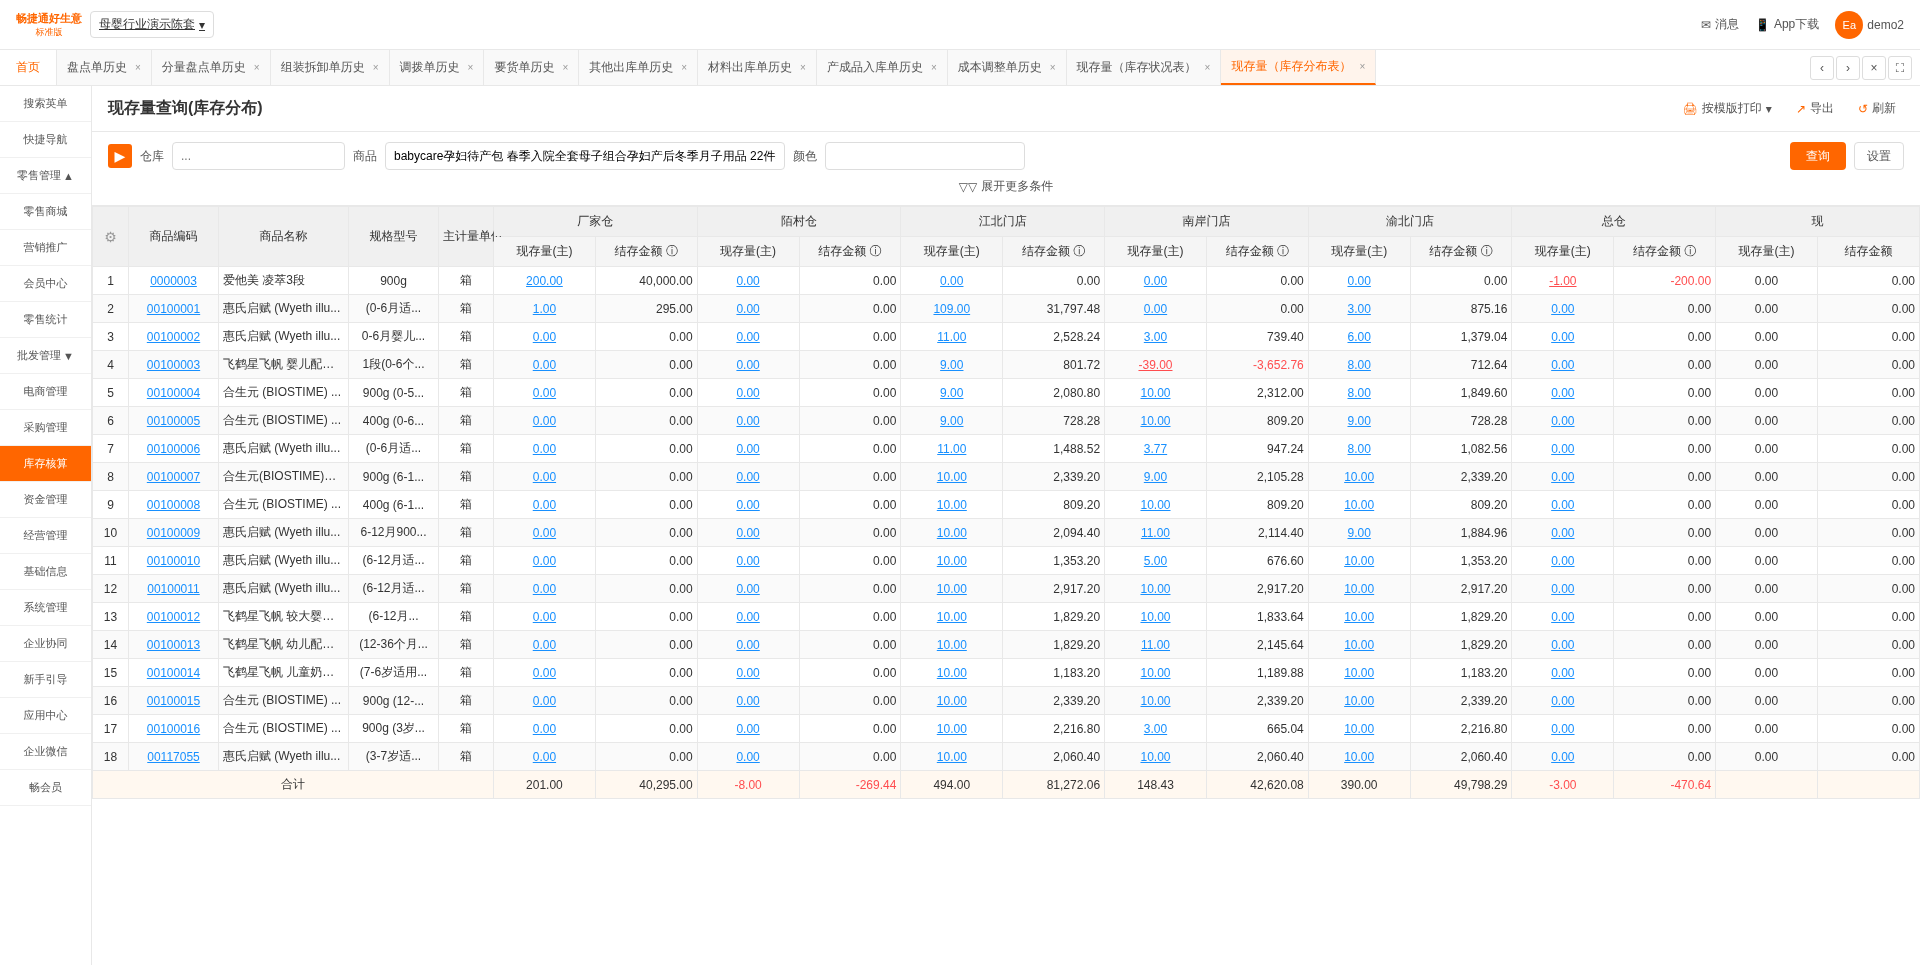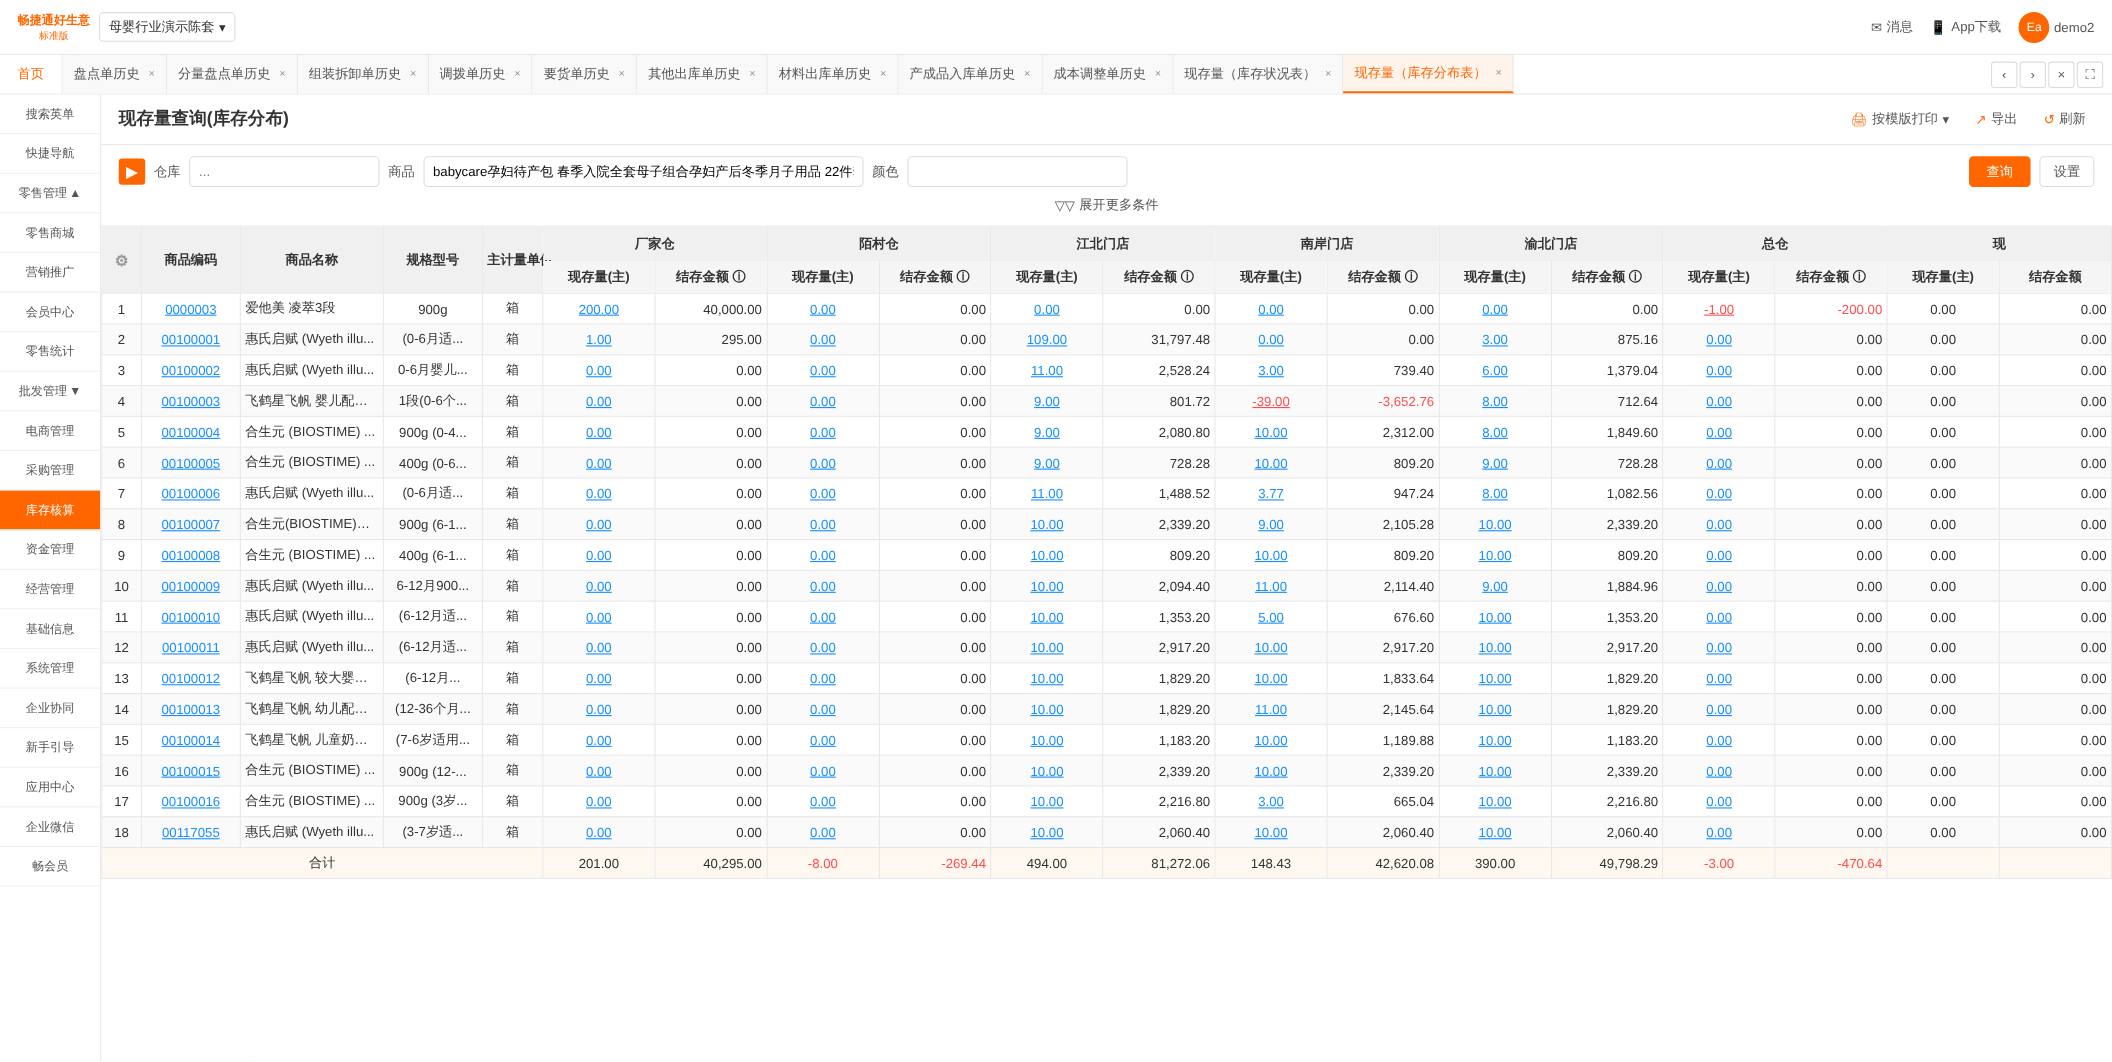--- a/index.html
+++ b/index.html
@@ -4,21 +4,21 @@
   <style>
     * { box-sizing: border-box; margin: 0; padding: 0; }
     body { font-family: 'Microsoft YaHei', Arial, sans-serif; font-size: 12px; background: #f5f5f5; color: #333; overflow: hidden; }
     
     
     .top-bar { height: 50px; background: #fff; display: flex; align-items: center; justify-content: space-between; padding: 0 16px; border-bottom: 1px solid #e8e8e8; }
     .top-bar-left { display: flex; align-items: center; gap: 8px; }
     .logo-area { display: flex; flex-direction: column; align-items: center; }
     .logo-text { color: #ff6600; font-size: 11px; font-weight: bold; }
     .logo-sub { color: #ff6600; font-size: 9px; }
-    .dropdown-selector { display: flex; align-items: center; gap: 4px; border: 1px solid #ddd; border-radius: 4px; padding: 4px 8px; cursor: pointer; font-size: 12px; }
+    .dropdown-selector { display: flex; align-items: center; gap: 4px; border: 1px solid #ddd; border-radius: 4px; padding: 4px 8px; cursor: pointer; font-size: 12px; text-decoration: underline; }
     .top-bar-right { display: flex; align-items: center; gap: 16px; font-size: 12px; color: #555; }
     .top-right-item { display: flex; align-items: center; gap: 4px; cursor: pointer; }
     .avatar { width: 28px; height: 28px; border-radius: 50%; background: #ff6600; display: flex; align-items: center; justify-content: center; color: #fff; font-size: 11px; }
 
     
     .tab-bar { height: 36px; background: #fff; display: flex; align-items: center; border-bottom: 1px solid #e8e8e8; overflow: hidden; padding-left: 0; }
     .tab-home { padding: 0 16px; height: 100%; display: flex; align-items: center; color: #ff6600; font-size: 12px; cursor: pointer; border-right: 1px solid #e8e8e8; white-space: nowrap; }
     .tab-item { padding: 0 10px; height: 100%; display: flex; align-items: center; gap: 6px; font-size: 12px; cursor: pointer; border-right: 1px solid #e8e8e8; white-space: nowrap; color: #555; background: #f9f9f9; }
     .tab-item.active { background: #fff4ec; color: #ff6600; border-bottom: 2px solid #ff6600; }
     .tab-close { font-size: 10px; color: #999; cursor: pointer; margin-left: 2px; }
@@ -49,21 +49,21 @@
     .filter-input { border: 1px solid #ddd; border-radius: 4px; padding: 4px 8px; font-size: 12px; height: 28px; min-width: 80px; }
     .filter-input-wide { min-width: 400px; }
     .filter-btn-orange { background: #ff6600; color: #fff; border: none; border-radius: 4px; padding: 5px 16px; font-size: 12px; cursor: pointer; height: 28px; }
     .filter-btn-white { background: #fff; color: #555; border: 1px solid #ddd; border-radius: 4px; padding: 5px 12px; font-size: 12px; cursor: pointer; height: 28px; }
     .expand-row { display: flex; align-items: center; justify-content: center; gap: 4px; font-size: 12px; color: #555; cursor: pointer; margin-top: 4px; }
     .orange-arrow-btn { width: 24px; height: 24px; background: #ff6600; border-radius: 3px; display: flex; align-items: center; justify-content: center; color: #fff; cursor: pointer; font-size: 14px; flex-shrink: 0; }
 
     
     .table-area { flex: 1; overflow: auto; background: #fff; }
     table { width: 100%; border-collapse: collapse; font-size: 12px; table-layout: fixed; }
-    thead tr th { background: #f5f5f5; border: 1px solid #e8e8e8; padding: 6px 4px; text-align: center; font-weight: bold; color: #333; white-space: nowrap; position: sticky; top: 0; z-index: 2; }
+    thead tr th { background: #f5f5f5; border: 1px solid #e8e8e8; padding: 6px 4px; text-align: center; font-weight: normal; color: #333; white-space: nowrap; position: sticky; top: 0; z-index: 2; }
     thead tr.header-group th { background: #f0f0f0; }
     tbody tr td { border: 1px solid #e8e8e8; padding: 5px 4px; text-align: center; color: #333; white-space: nowrap; overflow: hidden; text-overflow: ellipsis; }
     tbody tr:nth-child(even) { background: #fafafa; }
     tbody tr.total-row { background: #fff8f0; font-weight: normal; }
     .td-link { color: #1890ff; text-decoration: underline; cursor: pointer; }
     .td-neg { color: #ff4d4f; }
     .td-right { text-align: right; }
     .settings-icon { color: #999; font-size: 14px; cursor: pointer; }
     
     
@@ -314,21 +314,21 @@
     <td class="td-right">712.64</td>
     <td><span class="td-link">0.00</span></td>
     <td class="td-right">0.00</td>
     <td>0.00</td>
     <td class="td-right">0.00</td>
   </tr>
             <tr>
     <td>5</td>
     <td><span class="td-link">00100004</span></td>
     <td style="text-align:left;max-width:130px;overflow:hidden;text-overflow:ellipsis" title="合生元 (BIOSTIME) ...">合生元 (BIOSTIME) ...</td>
-    <td>900g (0-4...</td>
+    <td>900g (0-5...</td>
     <td>箱</td>
     <td><span class="td-link">0.00</span></td>
     <td class="td-right">0.00</td>
     <td><span class="td-link">0.00</span></td>
     <td class="td-right">0.00</td>
     <td><span class="td-link">9.00</span></td>
     <td class="td-right">2,080.80</td>
     <td><span class="td-link">10.00</span></td>
     <td class="td-right">2,312.00</td>
     <td><span class="td-link">8.00</span></td>

